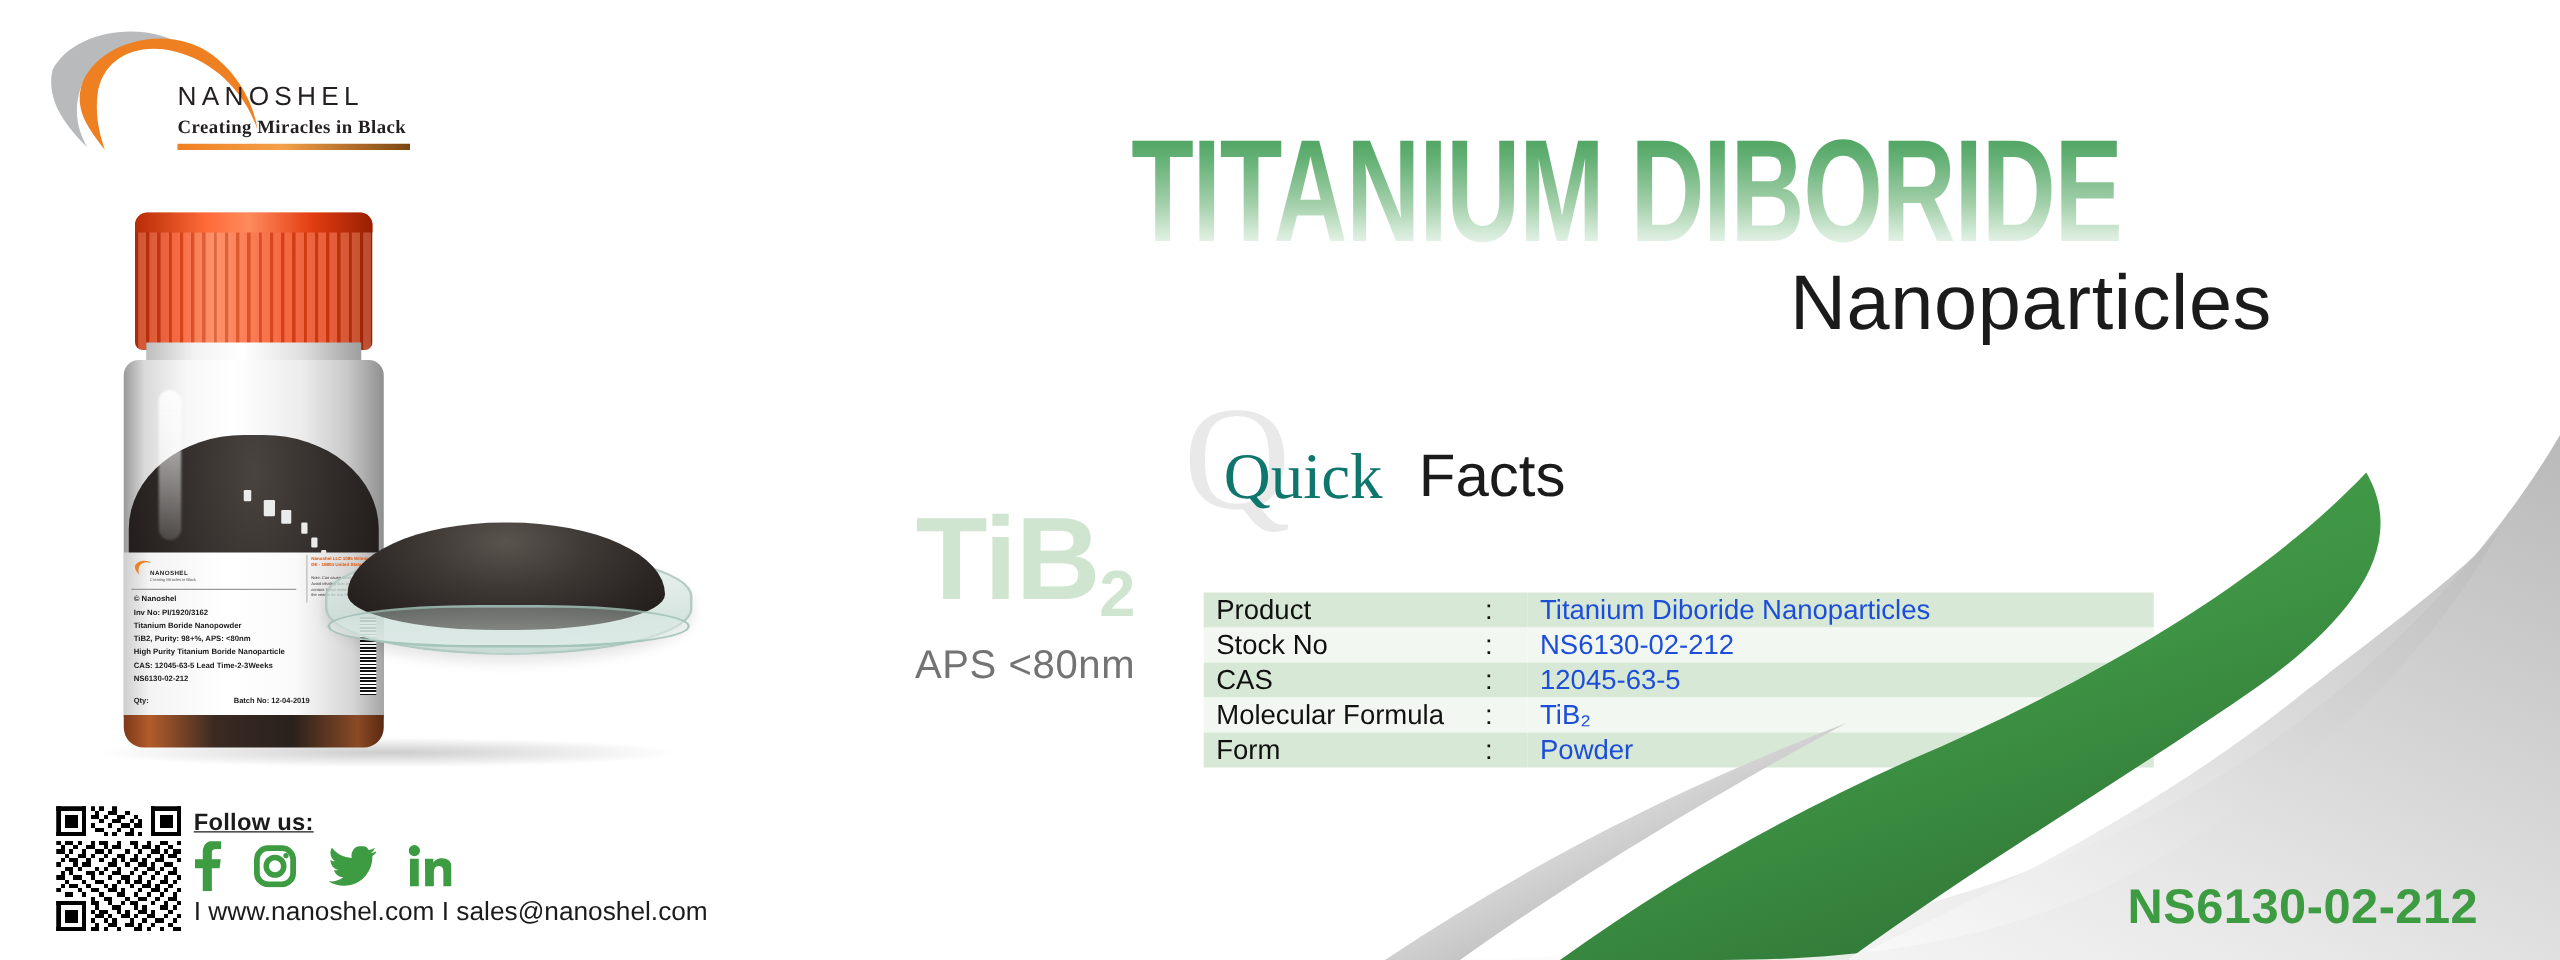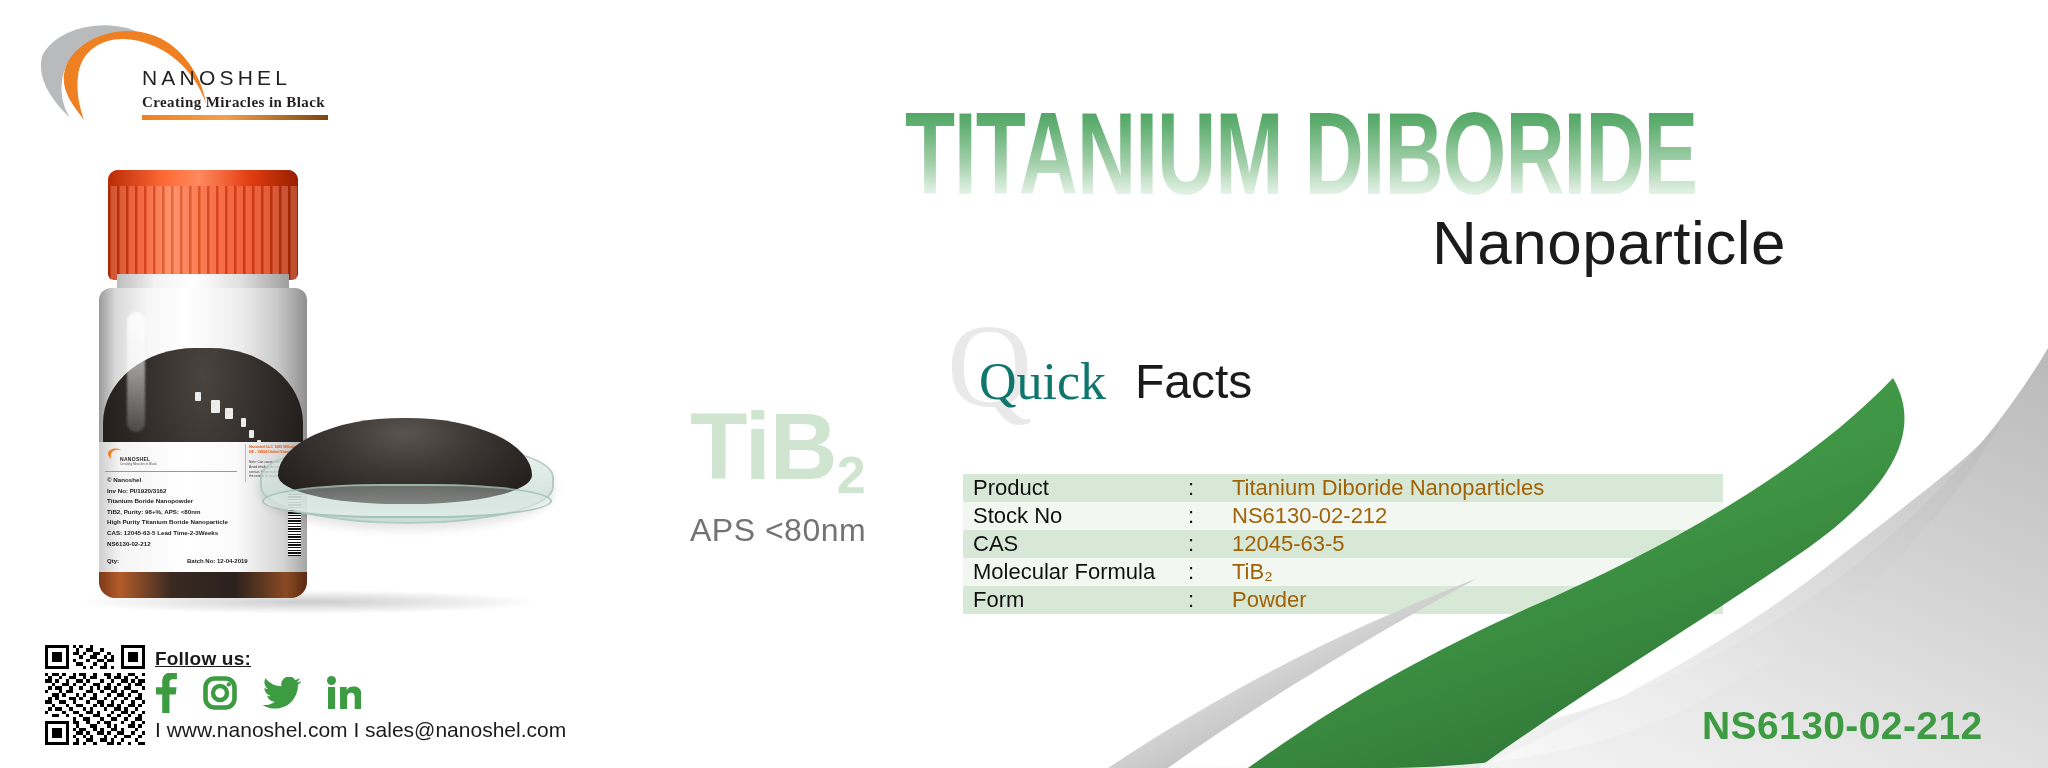--- a/index.html
+++ b/index.html
@@ -121,21 +121,21 @@
     position:absolute;left:2px;top:74px;width:286px;height:30px;border-radius:50%/60%;
     border:2px solid rgba(150,185,175,.75);
     background:linear-gradient(180deg,rgba(210,228,222,.35),rgba(235,245,242,.55));
   }
   .shadow{
     position:absolute;left:30px;top:430px;width:470px;height:24px;
     background:radial-gradient(ellipse at 50% 50%, rgba(0,0,0,.20), rgba(0,0,0,0) 70%);
   }
 
   
-  .formula-block{position:absolute;left:690px;top:400px;width:260px;text-align:left;}
+  .formula-block{position:absolute;left:690px;top:400px;width:260px;text-align:center;}
   .formula{
     font-family:"Liberation Sans",sans-serif;
     font-weight:700;font-size:94px;line-height:94px;color:#cfe5cf;letter-spacing:-1px;
   }
   .formula sub{font-size:52px;vertical-align:baseline;position:relative;top:14px;}
   .aps{
     margin-top:4px;font-size:32px;font-weight:400;color:#737373;letter-spacing:.5px;
   }
 
   
@@ -175,21 +175,21 @@
   }
 
   .facts{position:absolute;left:963px;top:474px;width:760px;}
   .frow{position:relative;height:28px;display:flex;align-items:center;}
   .frow.alt .flabel,.frow.alt .fcolon,.frow.alt .fvalue{background:#d8e8d6;}
   .frow .flabel,.frow .fcolon,.frow .fvalue{background:#f2f7f1;height:28px;display:flex;align-items:center;}
   .flabel{width:225px;padding-left:10px;box-sizing:border-box;
     font-size:22px;color:#111;font-family:"Liberation Sans",sans-serif;}
   .fcolon{width:34px;justify-content:flex-start;font-size:22px;color:#111;}
   .fvalue{flex:1;padding-left:10px;box-sizing:border-box;
-    font-size:22px;color:#a16207;font-family:"Liberation Sans",sans-serif;white-space:nowrap;}
+    font-size:22px;color:#1d4ed8;font-family:"Liberation Sans",sans-serif;white-space:nowrap;}
 
   
   .swoosh{position:absolute;right:0;bottom:0;width:1000px;height:420px;}
 
   .stockcode{
     position:absolute;left:1702px;top:706px;
     font-family:"Liberation Sans",sans-serif;
     font-weight:700;font-size:39px;line-height:39px;color:#3d9b42;letter-spacing:.4px;
     white-space:nowrap;
   }
@@ -276,21 +276,21 @@
       <div class="dish-rim"></div>
     </div>
   </div>
 
   <div class="formula-block">
     <div class="formula"><span>TiB</span><sub>2</sub></div>
     <div class="aps">APS &lt;80nm</div>
   </div>
 
   <div class="title">TITANIUM DIBORIDE</div>
-  <div class="subtitle">Nanoparticle</div>
+  <div class="subtitle">Nanoparticles</div>
 
   <div class="qf">
     <div class="qf-watermark">Q</div>
     <div class="qf-quick">Quick</div>
     <div class="qf-facts">Facts</div>
   </div>
 
   <div class="facts">
     <div class="frow alt">
       <div class="flabel">Product</div>

